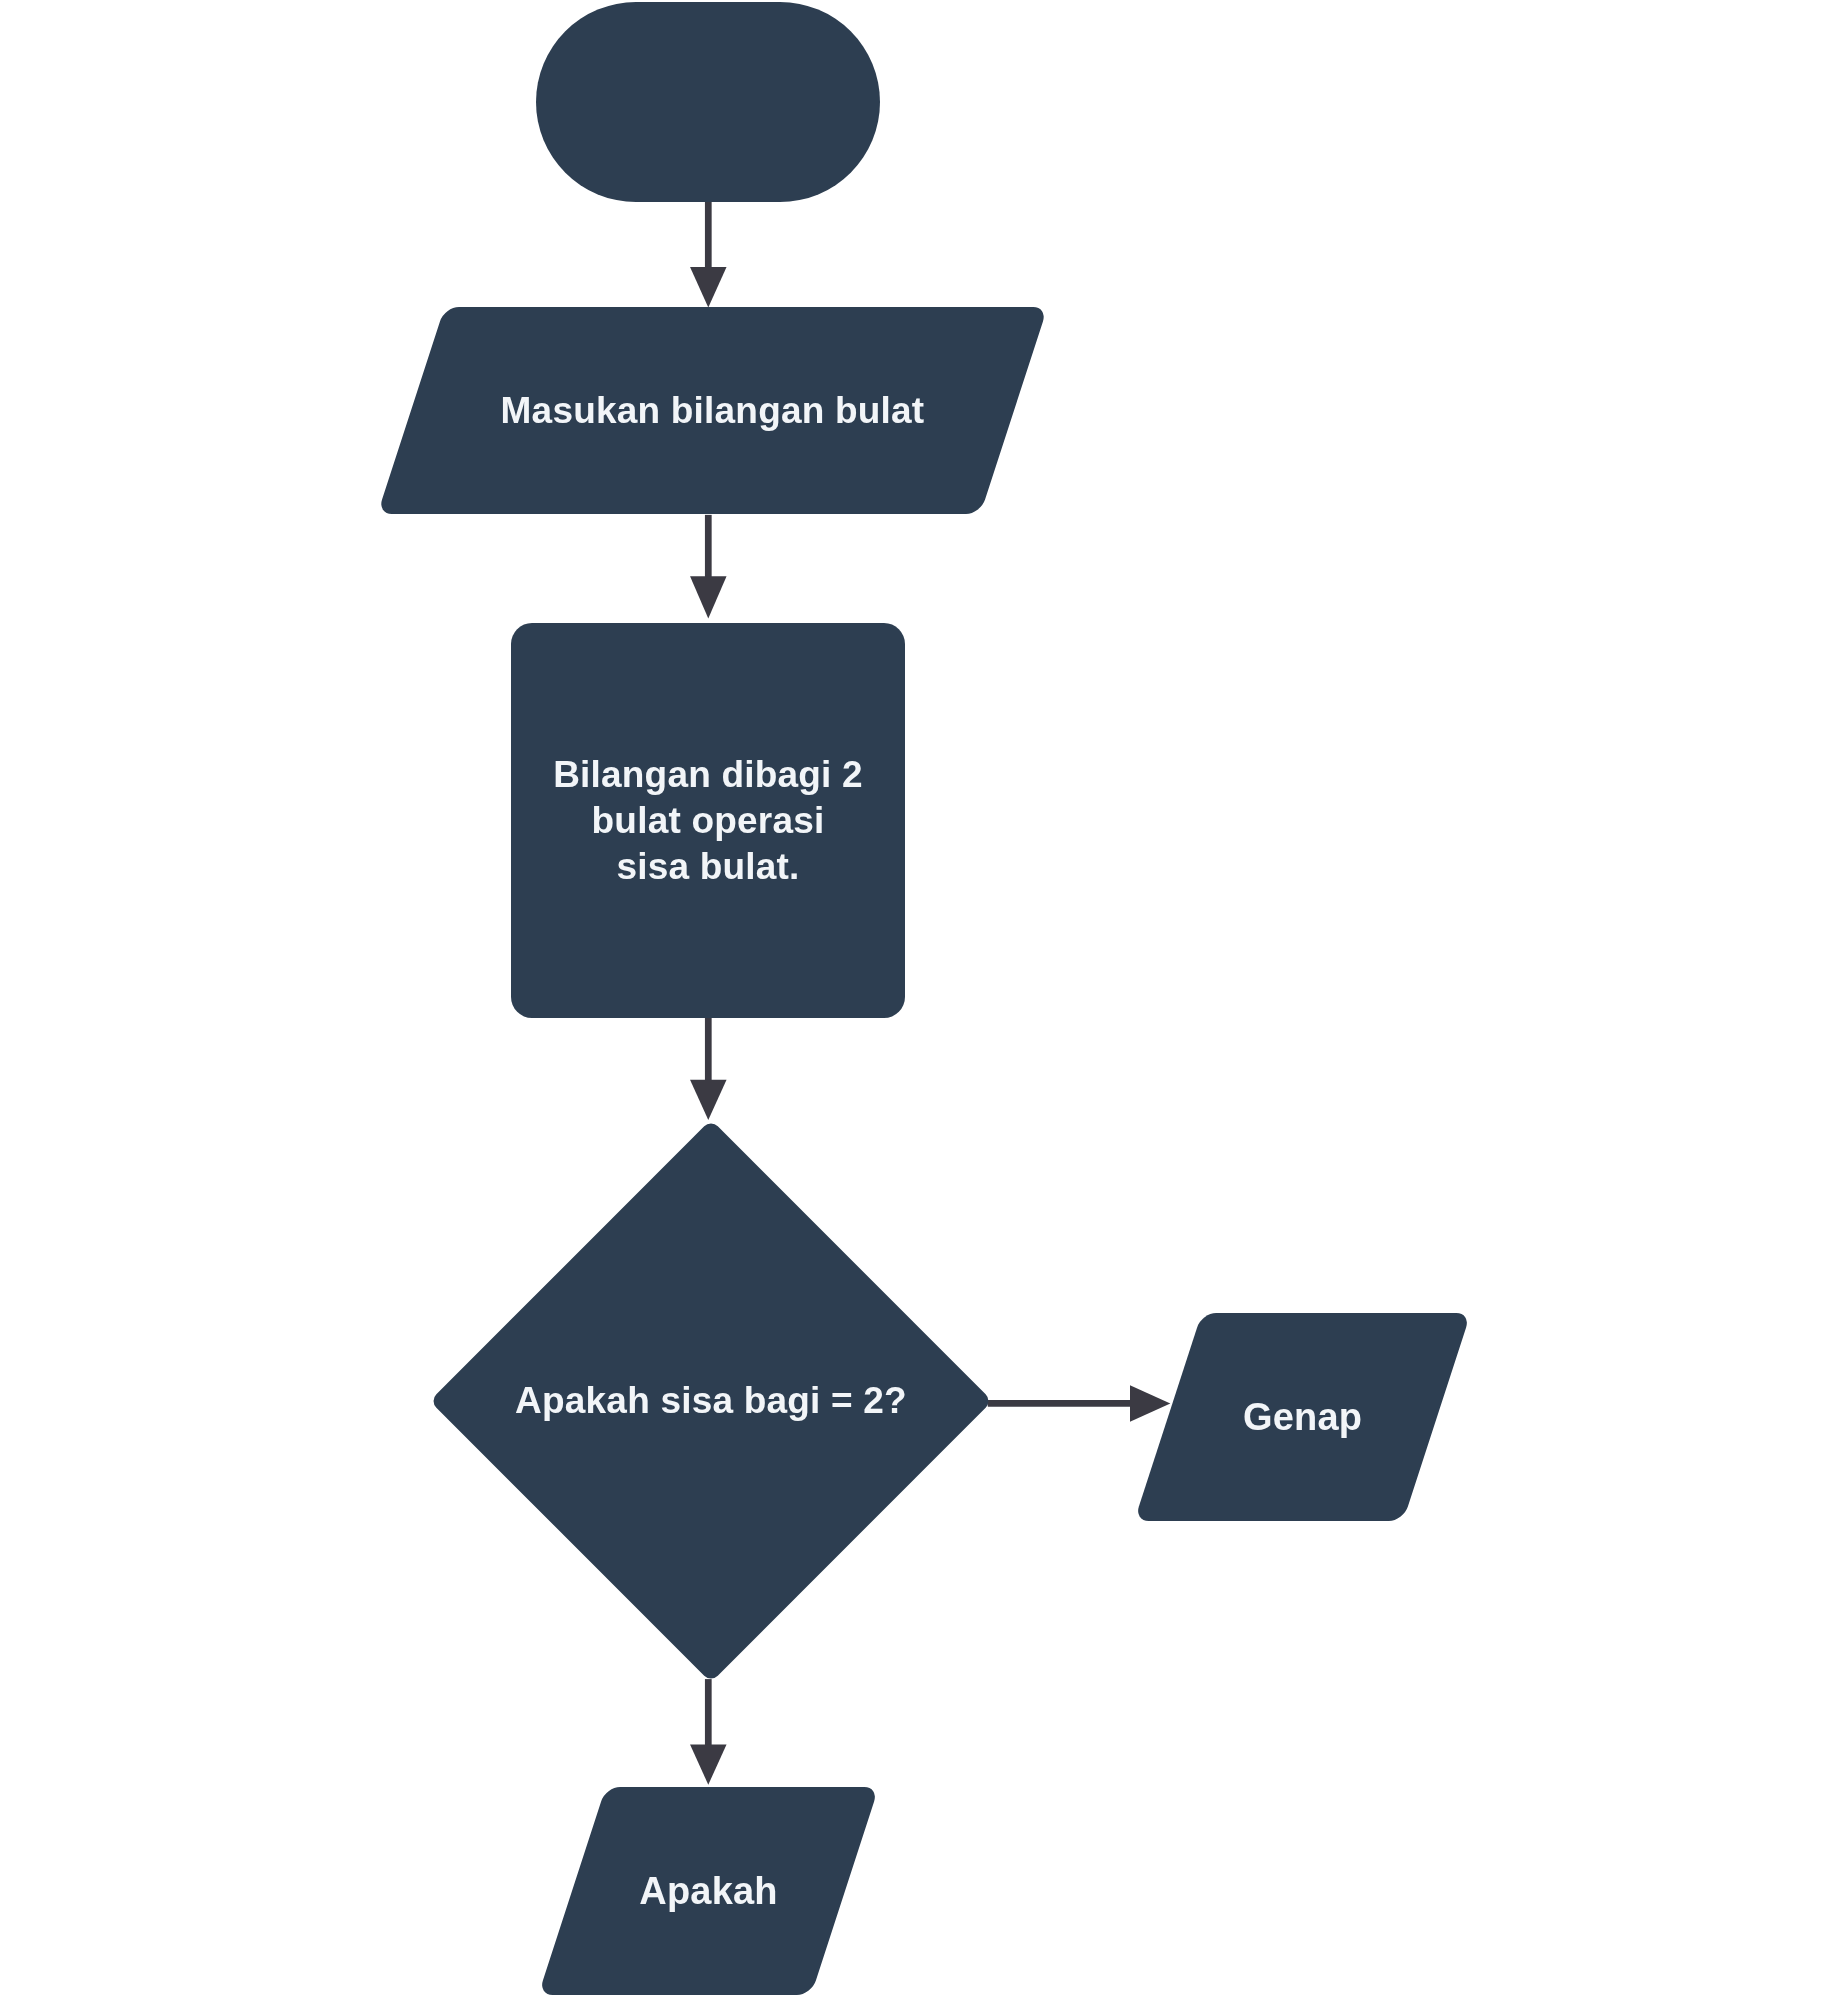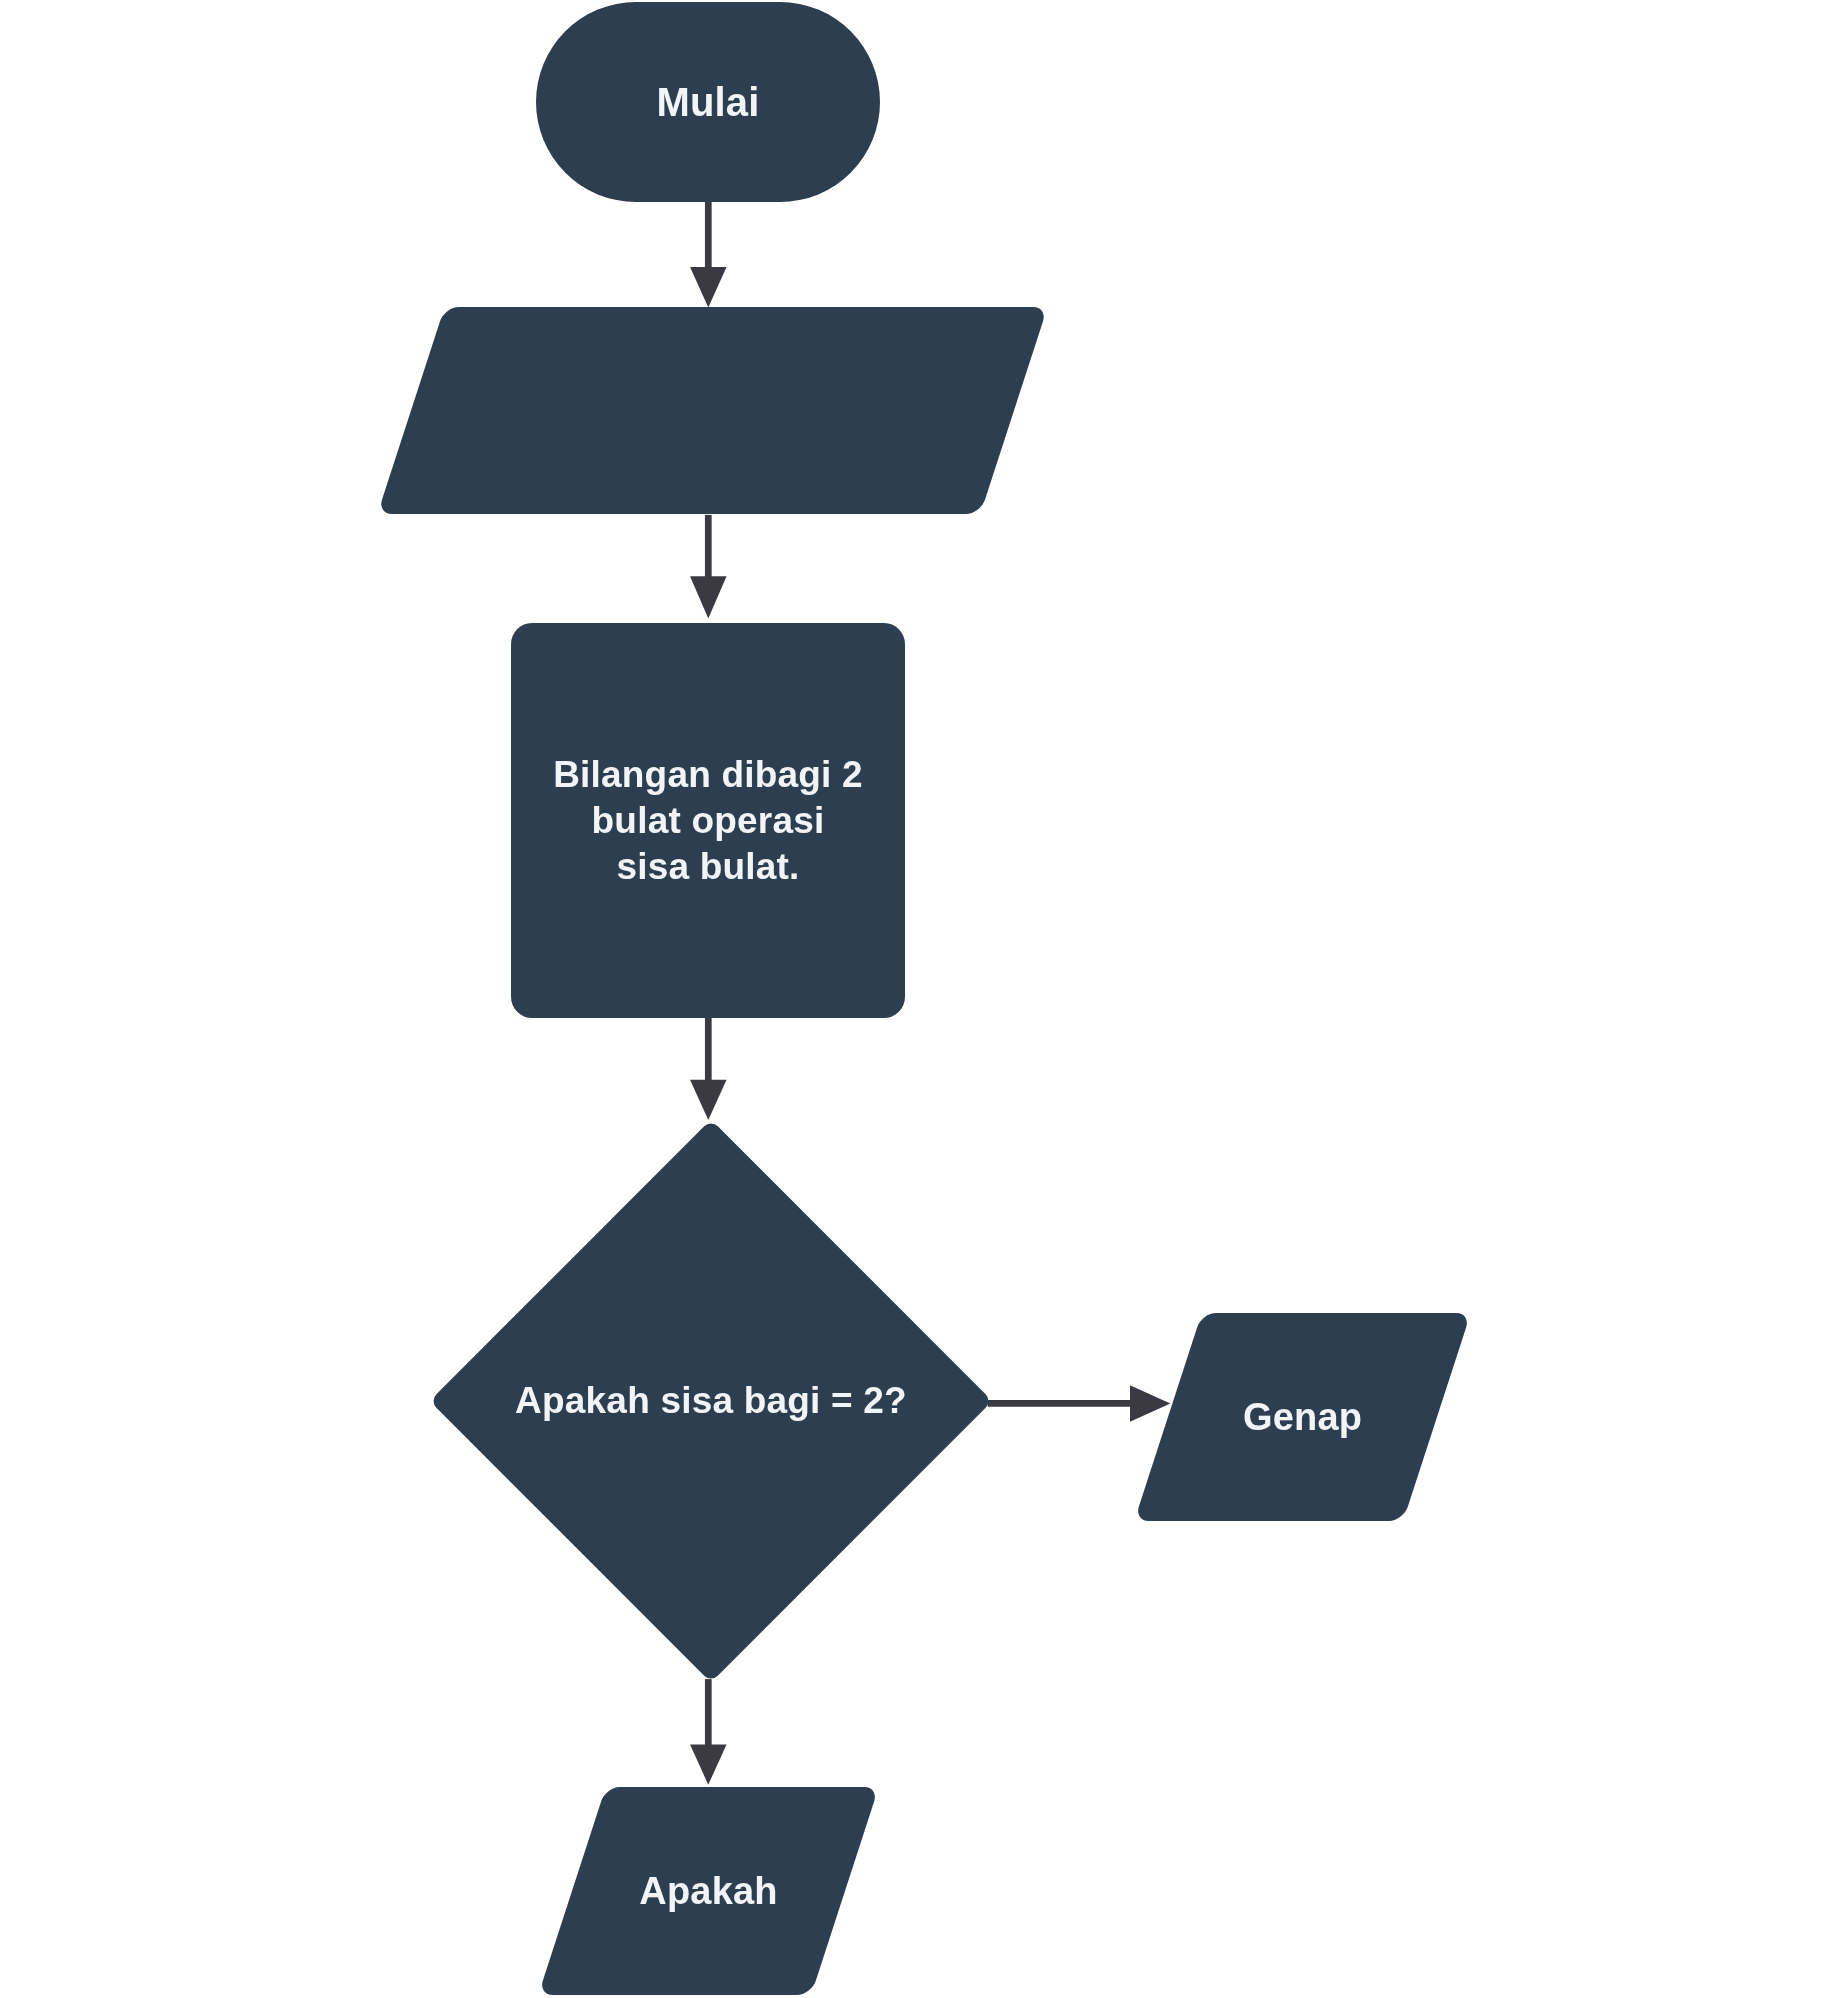--- a/index.html
+++ b/index.html
@@ -86,23 +86,23 @@
       <line x1="1028" y1="1461" x2="1178" y2="1461"></line>
       <polygon points="1176,1442 1176,1480 1218,1461"></polygon>
     </g>
     <g>
       <line x1="737" y1="1748" x2="737" y2="1818"></line>
       <polygon points="718,1816 756,1816 737,1858"></polygon>
     </g>
   </svg>
 
   <div class="shape pill" id="shape-start"></div>
-  <div class="label label-start" id="label-start">Mulai</div>
 
   <div class="shape par" id="shape-input"></div>
+  <div class="label" id="label-input">Masukan bilangan bulat</div>
 
   <div class="shape rect" id="shape-process"></div>
   <div class="label" id="label-process">
     <div>Bilangan dibagi 2</div>
     <div>bulat operasi</div>
     <div>sisa bulat.</div>
   </div>
 
   <div class="shape diamond" id="shape-decision"></div>
   <div class="label" id="label-decision">Apakah sisa bagi = 2?</div>

